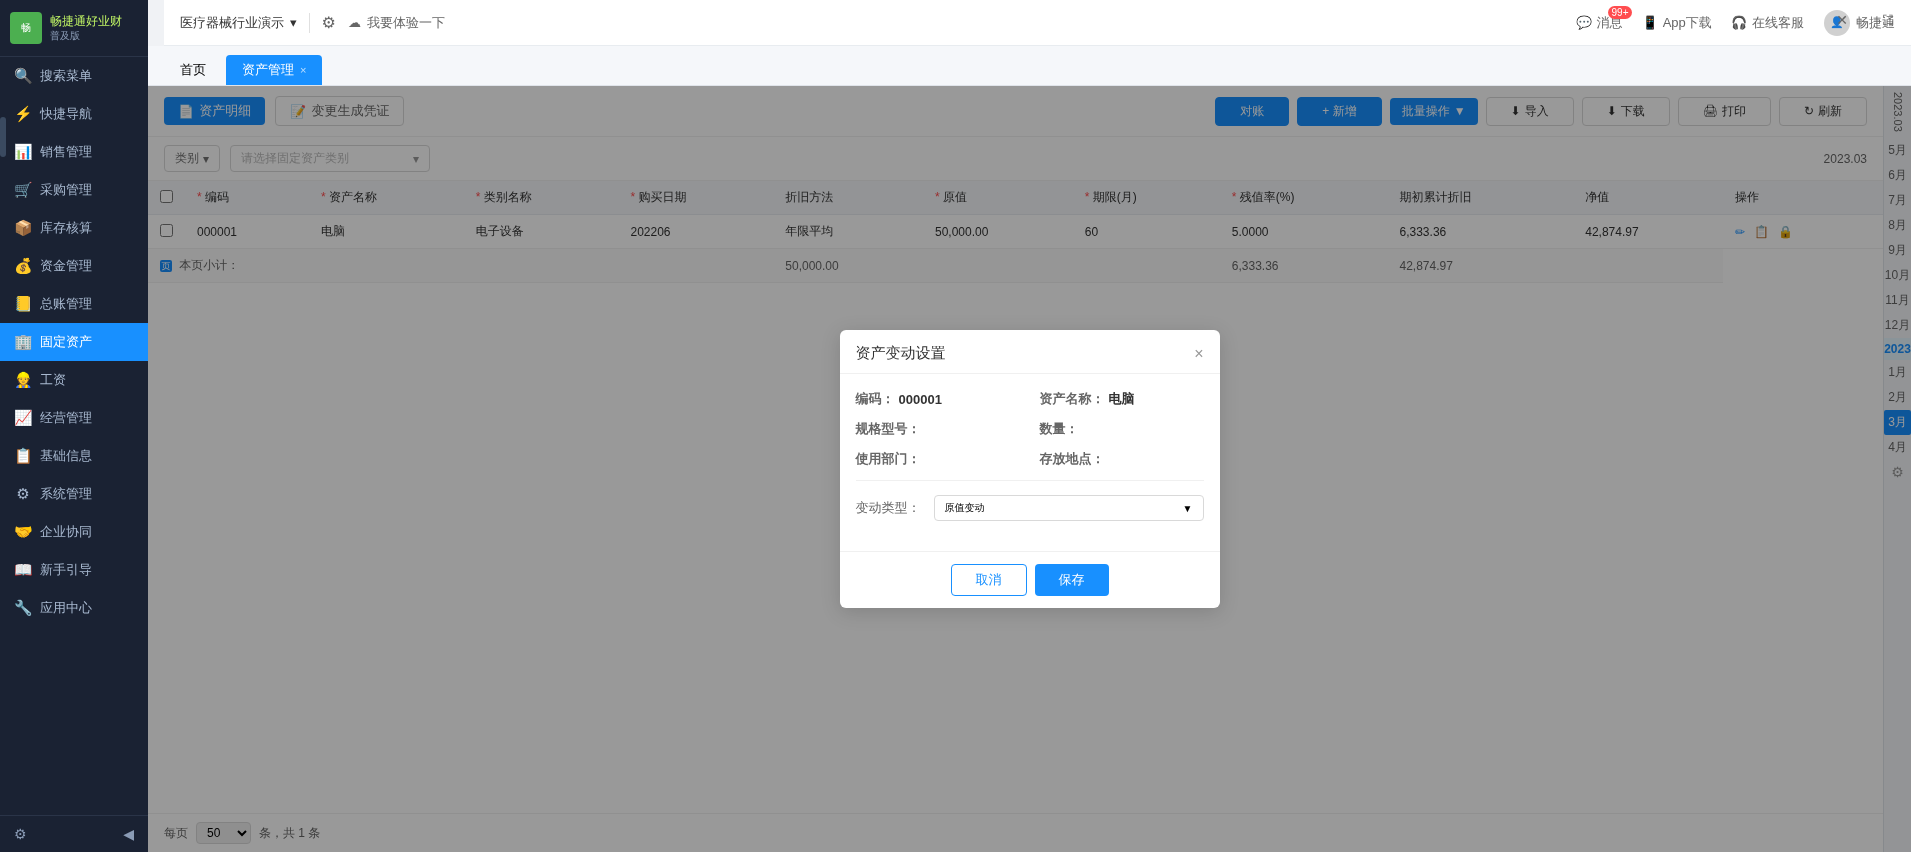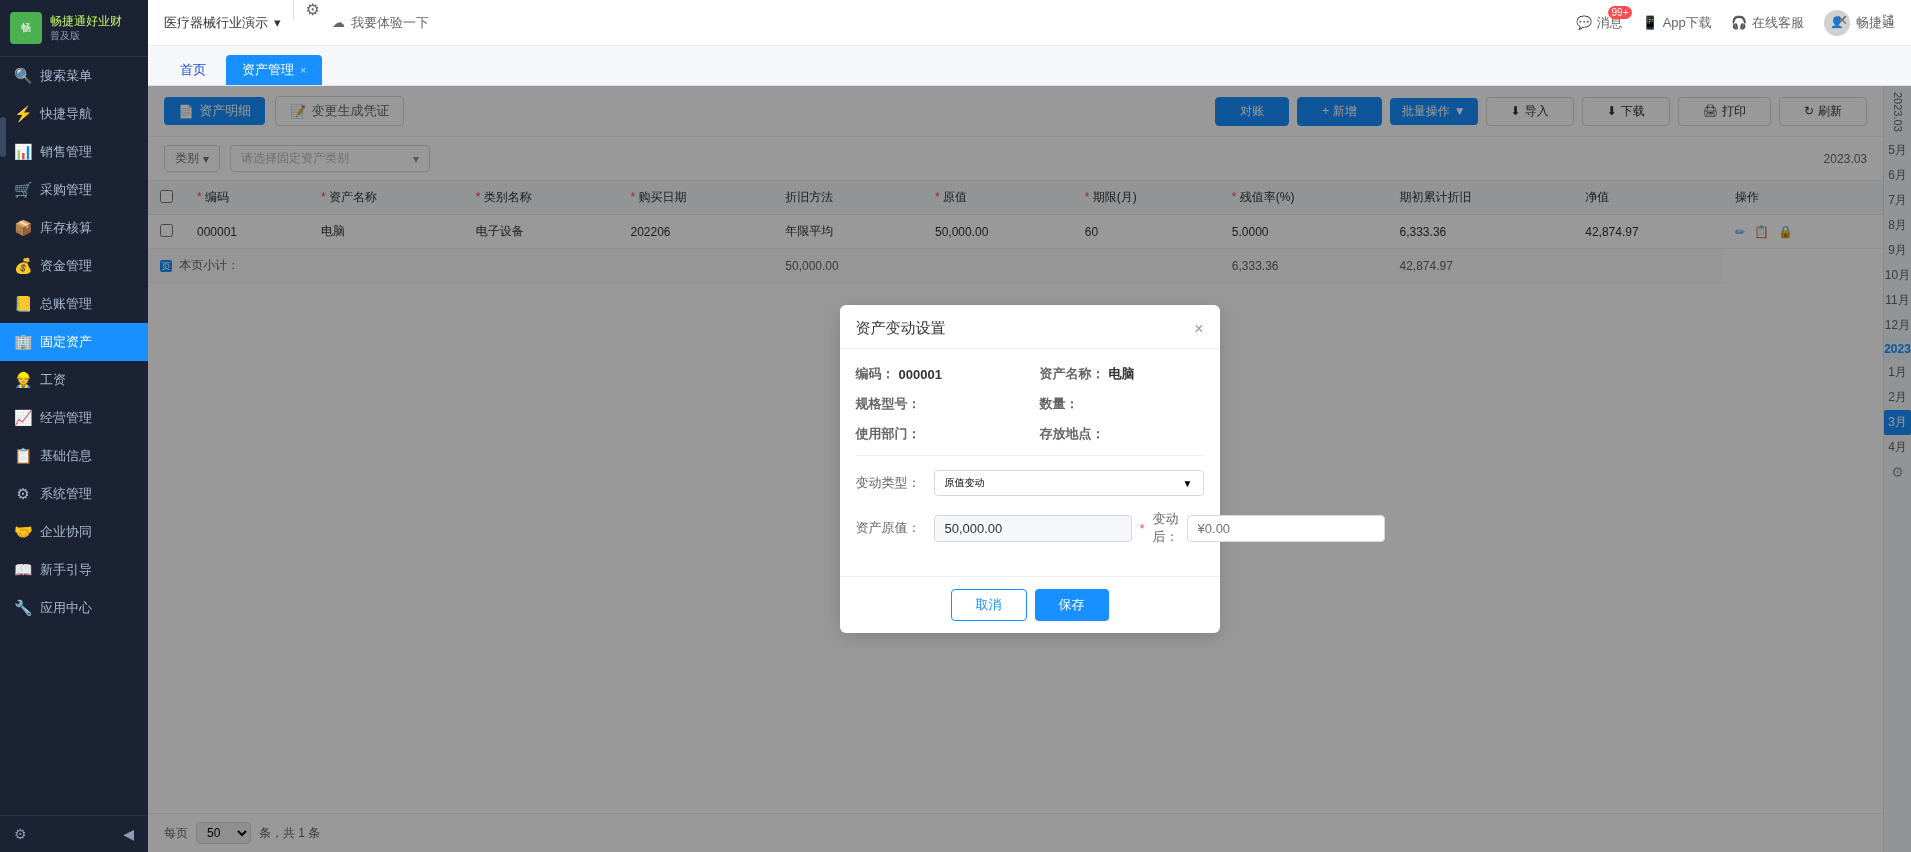--- a/index.html
+++ b/index.html
@@ -19,35 +19,35 @@
     .sidebar-item .icon { font-size: 15px; width: 18px; text-align: center; }
     .sidebar-footer { padding: 10px 14px; display: flex; align-items: center; justify-content: space-between; border-top: 1px solid #2a3448; }
     .sidebar-footer-btn { color: #8a9bb5; cursor: pointer; font-size: 14px; }
     .sidebar-scrollbar-track { width: 6px; background: #2a3448; position: relative; }
     .sidebar-scrollbar-thumb { width: 6px; height: 40px; background: #3a4a60; border-radius: 3px; position: absolute; top: 60px; }
 
     
     .main { flex: 1; display: flex; flex-direction: column; overflow: hidden; }
 
     
-    .topbar { height: 46px; background: #fff; display: flex; padding: 0 16px; gap: 12px; border-bottom: 1px solid #e8ecf0; flex-shrink: 0; }
+    .topbar { height: 46px; background: #fff; display: flex; align-items: center; padding: 0 16px; gap: 12px; border-bottom: 1px solid #e8ecf0; flex-shrink: 0; margin-left: 16px; }
     .topbar-company { display: flex; align-items: center; gap: 6px; font-size: 13px; color: #333; cursor: pointer; }
     .topbar-sep { width: 1px; height: 20px; background: #e0e0e0; }
     .topbar-gear { font-size: 16px; color: #666; cursor: pointer; }
     .topbar-experience { display: flex; align-items: center; gap: 6px; font-size: 13px; color: #666; cursor: pointer; }
     .topbar-right { margin-left: auto; display: flex; align-items: center; gap: 20px; }
     .topbar-badge-wrap { position: relative; display: flex; align-items: center; gap: 4px; font-size: 13px; color: #666; cursor: pointer; }
     .badge { background: #ff4d4f; color: #fff; font-size: 10px; border-radius: 8px; padding: 1px 4px; position: absolute; top: -8px; right: -10px; }
     .topbar-user { display: flex; align-items: center; gap: 6px; font-size: 13px; color: #666; cursor: pointer; }
     .user-avatar { width: 26px; height: 26px; background: #d0d0d0; border-radius: 50%; display: flex; align-items: center; justify-content: center; font-size: 11px; color: #666; }
 
     
     .tabbar { height: 40px; background: #f5f7fa; display: flex; align-items: flex-end; padding: 0 16px; gap: 4px; border-bottom: 1px solid #e0e4ea; flex-shrink: 0; }
     .tab { padding: 6px 16px; font-size: 13px; cursor: pointer; border-radius: 4px 4px 0 0; display: flex; align-items: center; gap: 6px; }
-    .tab.inactive { background: transparent; color: #1d4ed8; text-align: center; }
+    .tab.inactive { background: transparent; color: #000000; text-align: center; }
     .tab.active { background: #1890ff; color: #fff; }
     .tab-close { font-size: 11px; opacity: 0.7; }
 
     
     .content-area { flex: 1; overflow: hidden; position: relative; display: flex; }
 
     
     .page-content { flex: 1; background: #fff; display: flex; flex-direction: column; overflow: hidden; }
     .page-toolbar { padding: 10px 16px; display: flex; align-items: center; gap: 10px; border-bottom: 1px solid #f0f0f0; }
     .btn-tab { padding: 5px 14px; border-radius: 4px; font-size: 13px; cursor: pointer; display: flex; align-items: center; gap: 5px; border: none; }
@@ -430,27 +430,20 @@
           <div class="dialog-divider"></div>
 
           <div class="dialog-form-row">
             <span class="dialog-label">变动类型：</span>
             <div class="dialog-select">
               <span>原值变动</span>
               <span>▼</span>
             </div>
           </div>
 
-          <div class="dialog-form-row">
-            <span class="dialog-label">资产原值：</span>
-            <input class="dialog-input readonly" type="text" value="50,000.00" readonly="" style="">
-            <span class="required-star">*</span>
-            <span style="color:#666;font-size:13px;">变动后：</span>
-            <input class="dialog-input" type="text" placeholder="¥0.00" style="">
-          </div>
         </div>
         <div class="dialog-footer">
           <button class="btn-cancel">取消</button>
           <button class="btn-save">保存</button>
         </div>
       </div>
     </div>
   </div>
 </div>
 

